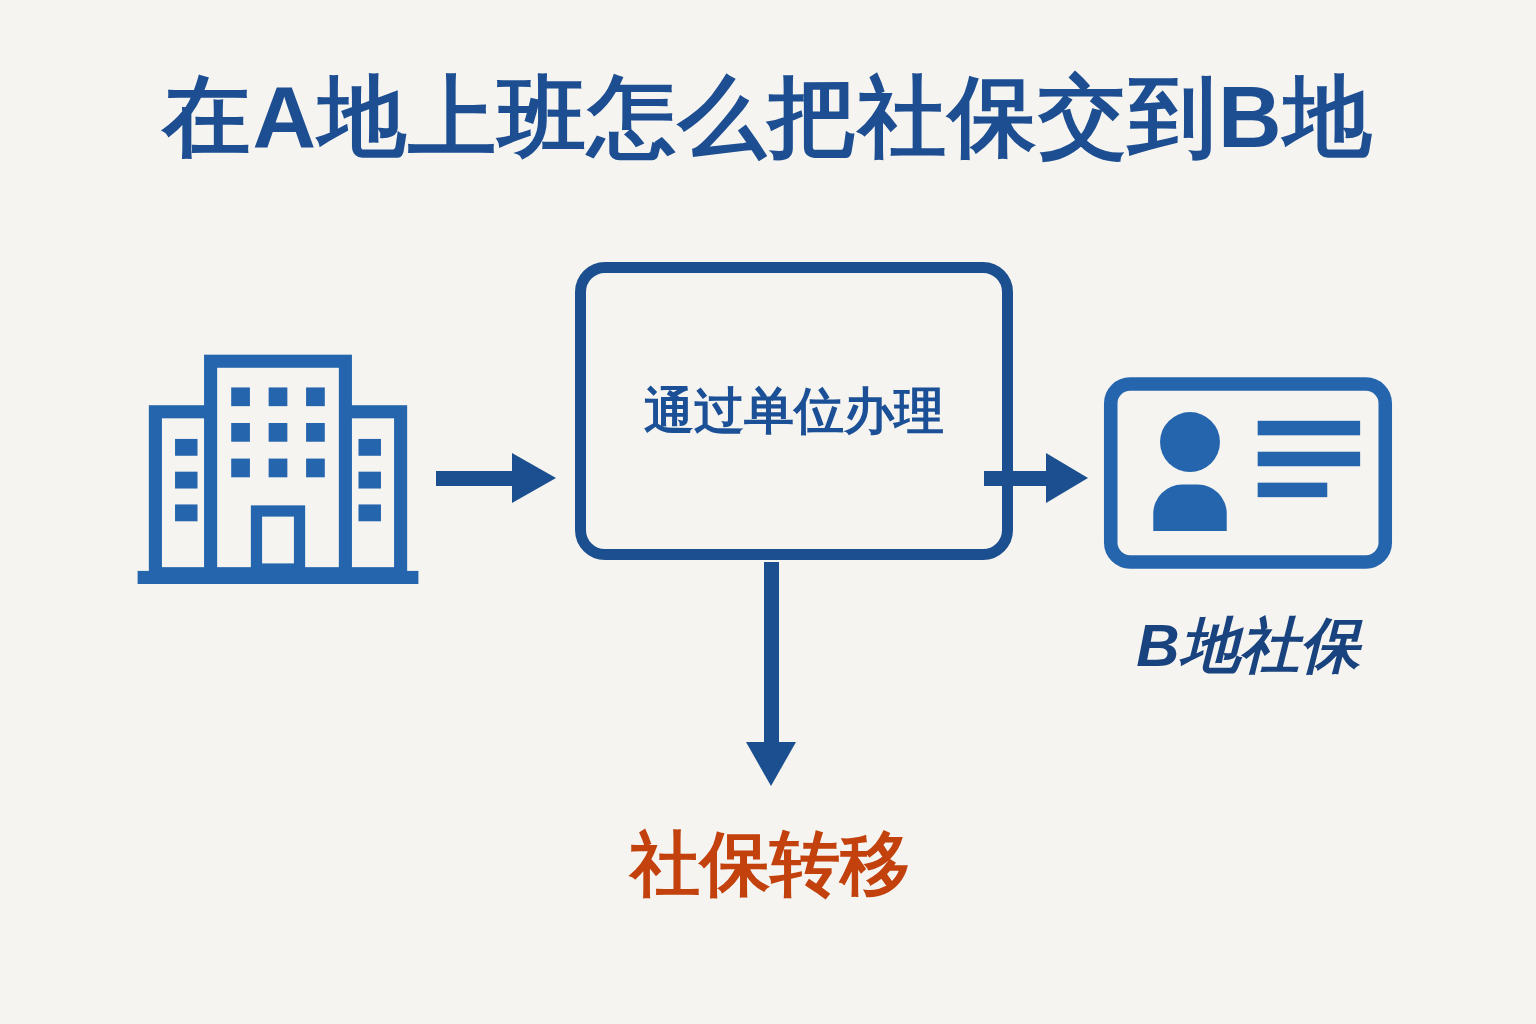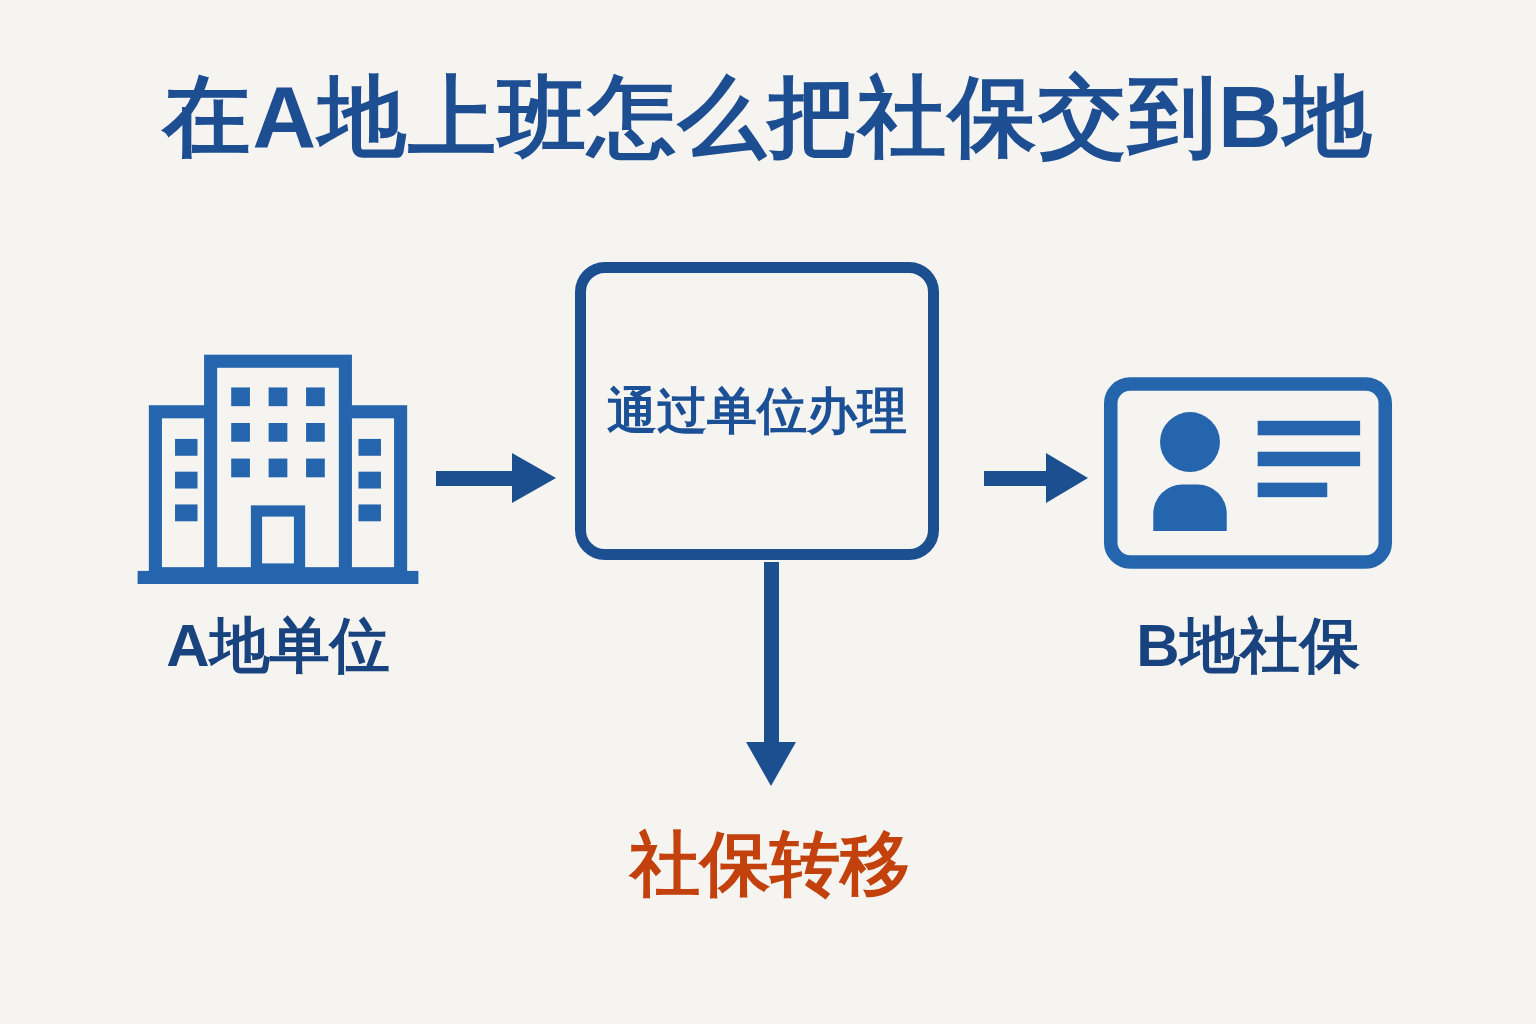--- a/index.html
+++ b/index.html
@@ -34,27 +34,27 @@
   .icon-building{ left:135px; top:350px; width:286px; height:234px; }
   .icon-card{ left:1103px; top:376px; width:290px; height:194px; }
 
   .node-label{
     position:absolute;
     text-align:center;
     font-weight:800;
     color:#18437e;
   }
   .label-employer{ left:110px; top:606px; width:336px; font-size:60px; }
-  .label-social{ left:1080px; top:606px; width:336px; font-size:60px; }
+  .label-social{ left:1080px; top:606px; width:336px; font-size:60px;font-style:italic; }
   .label-transfer{ left:480px; top:818px; width:580px; font-size:70px; color:#c2410c; }
 
   .process-box{
     position:absolute;
     left:575px; top:262px;
-    width:364px; height:298px;
+    width:438px; height:298px;
     box-sizing:border-box;
     border:11px solid #1c4f8f;
     border-radius:30px;
     background:transparent;
     display:flex;
     flex-direction:column;
     align-items:center;
     justify-content:center;
     gap:40px;
   }
@@ -104,21 +104,20 @@
         <rect x="180" y="78" width="20" height="20" fill="#2565ae"></rect>
         <rect x="100" y="116" width="20" height="20" fill="#2565ae"></rect>
         <rect x="140" y="116" width="20" height="20" fill="#2565ae"></rect>
         <rect x="180" y="116" width="20" height="20" fill="#2565ae"></rect>
 
         <rect x="127" y="172" width="46" height="62" stroke="#2565ae" stroke-width="12" fill="none"></rect>
       </svg>
     </span>
   </div>
 
-  <div class="node-label label-employer">A地单位</div>
 
   <div class="arrow arrow-1">
     <svg viewBox="0 0 122 62">
       <rect x="0" y="24" width="82" height="15" fill="#1c4f8f"></rect>
       <polygon points="76,6 76,56 120,31" fill="#1c4f8f"></polygon>
     </svg>
   </div>
 
   <div class="process-box">
     <div class="process-line">通过单位办理</div>

